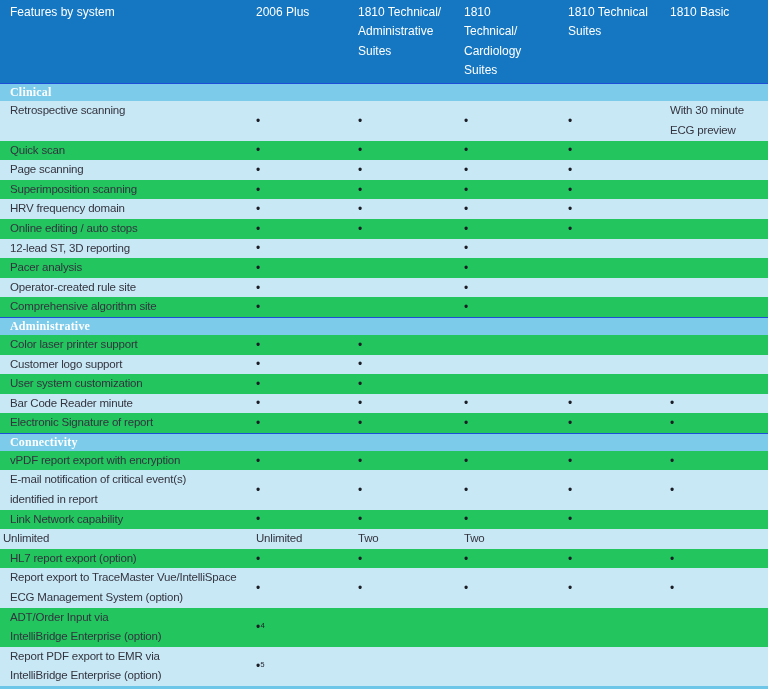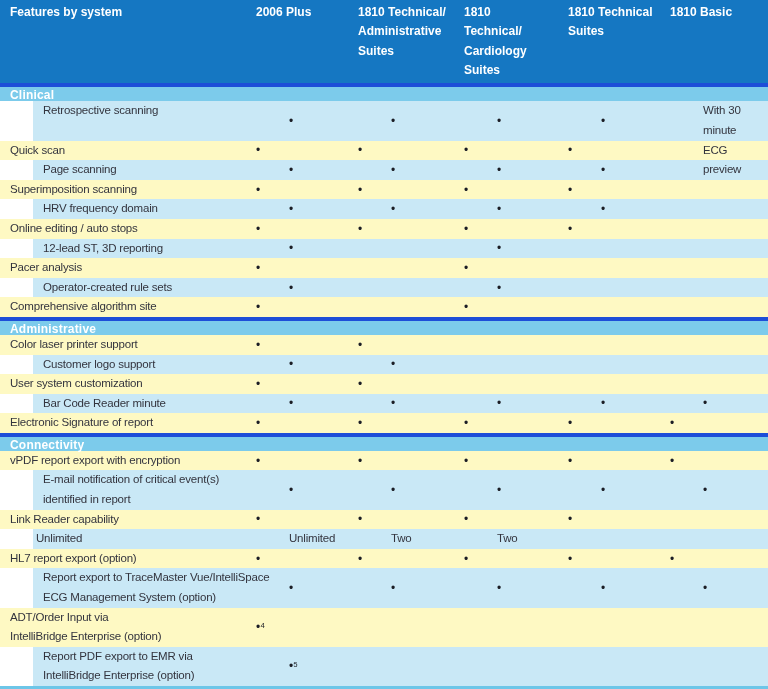--- a/index.html
+++ b/index.html
@@ -25,48 +25,49 @@
     grid-template-columns: 253px 102px 106px 104px 102px 1fr;
     box-sizing: border-box;
   }
   .thead {
     background: #1577c2;
     height: 84px;
     color: #ffffff;
   }
   .thead .cell {
     font-size: 12px;
-    font-weight: bold;
+    font-weight: normal;
     line-height: 19.4px;
     padding-top: 3px;
     white-space: pre-line;
     overflow: hidden;
   }
   .thead .feature { padding-left: 10px; }
   .thead .col { padding-left: 3px; }
 
   .section-bar {
     background: #7ccbeb;
     height: 18px;
     box-sizing: border-box;
-    border-top: 4px solid #1d4ed8;
+    border-top: 1px solid #1d4ed8;
     color: #ffffff;
     font-size: 12px;
     font-weight: bold;
     line-height: 17px;
     padding-left: 10px;
     letter-spacing: 0.2px;
+    font-family: Liberation Serif, serif;
   }
   .row {
     height: 19.6px;
     color: #33343e;
   }
   .row.tall { height: 39.2px; }
-  .row.light { background: #fef9c3; }
-  .row.dark  { background: #c9e8f6; margin-left: 33px; }
+  .row.light { background: #22c55e; }
+  .row.dark  { background: #c9e8f6; }
   .row .cell {
     overflow: hidden;
     box-sizing: border-box;
   }
   .row .feature {
     font-size: 11.5px;
     letter-spacing: -0.2px;
     line-height: 19.6px;
     padding-left: 10px;
     white-space: pre-line;
@@ -175,21 +176,21 @@
       </div>
       <div class="row grid light">
         <div class="cell feature">Pacer analysis</div>
         <div class="cell val dot">•</div>
         <div class="cell val"></div>
         <div class="cell val dot">•</div>
         <div class="cell val"></div>
         <div class="cell val"></div>
       </div>
       <div class="row grid dark">
-        <div class="cell feature">Operator-created rule sets</div>
+        <div class="cell feature">Operator-created rule site</div>
         <div class="cell val dot">•</div>
         <div class="cell val"></div>
         <div class="cell val dot">•</div>
         <div class="cell val"></div>
         <div class="cell val"></div>
       </div>
       <div class="row grid light">
         <div class="cell feature">Comprehensive algorithm site</div>
         <div class="cell val dot">•</div>
         <div class="cell val"></div>
@@ -250,21 +251,21 @@
       <div class="row grid dark tall">
         <div class="cell feature">E-mail notification of critical event(s)
 identified in report</div>
         <div class="cell val dot">•</div>
         <div class="cell val dot">•</div>
         <div class="cell val dot">•</div>
         <div class="cell val dot">•</div>
         <div class="cell val dot">•</div>
       </div>
       <div class="row grid light">
-        <div class="cell feature">Link Reader capability</div>
+        <div class="cell feature">Link Network capability</div>
         <div class="cell val dot">•</div>
         <div class="cell val dot">•</div>
         <div class="cell val dot">•</div>
         <div class="cell val dot">•</div>
         <div class="cell val"></div>
       </div>
       <div class="row grid dark">
         <div class="cell val text">Unlimited</div>
         <div class="cell val text">Unlimited</div>
         <div class="cell val text">Two</div>

